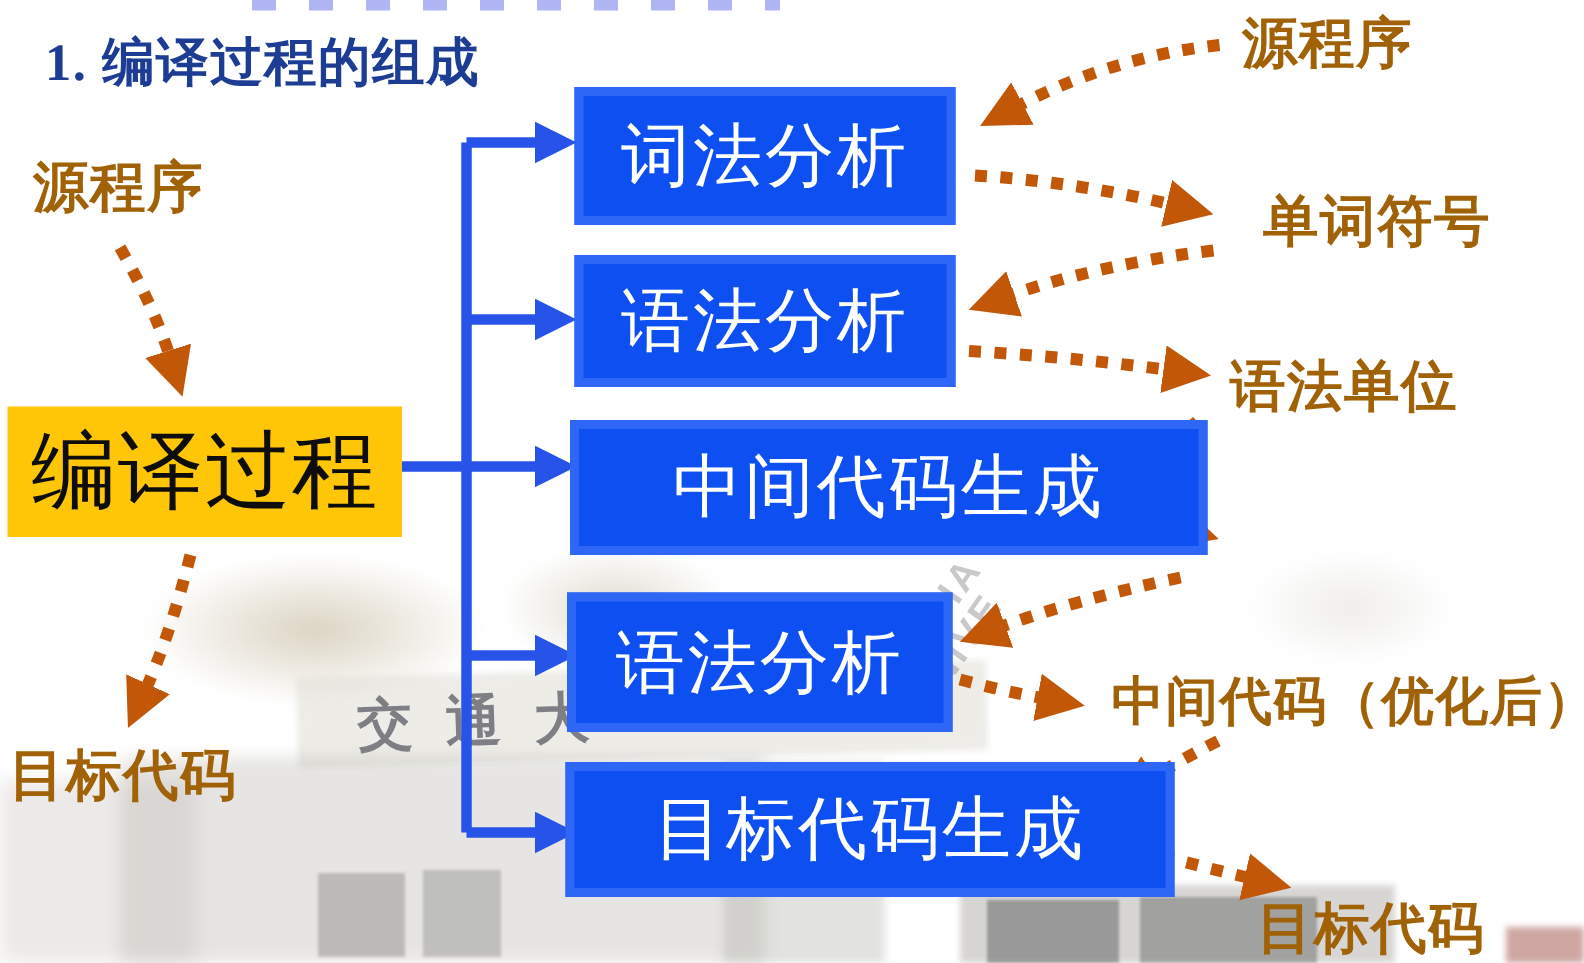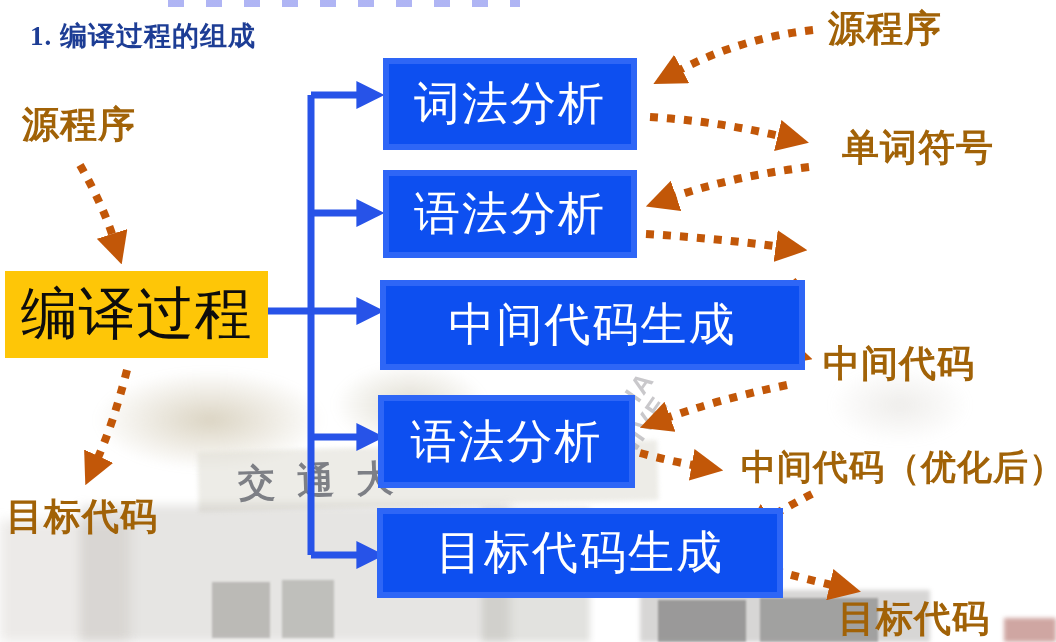--- a/index.html
+++ b/index.html
@@ -30,21 +30,21 @@
   .wm-corner{left:1004px;top:618px;width:52px;height:24px;background:rgba(148,58,48,.45);filter:blur(2px);}
   .wm-blot{left:0px;top:520px;width:130px;height:122px;background:rgba(178,173,162,.25);filter:blur(6px);}
   .wm-diag{color:rgba(148,146,152,.50);font-family:"Liberation Sans","DejaVu Sans",sans-serif;
     font-weight:700;font-size:26px;letter-spacing:2px;}
   .wm-diag1{left:612px;top:378px;transform:rotate(-55deg);}
   .wm-diag2{left:592px;top:420px;transform:rotate(-55deg);}
   
   .top-frag{position:absolute;left:168px;top:0;width:352px;height:7px;
     background:repeating-linear-gradient(90deg,rgba(110,120,235,.55) 0 16px,rgba(110,120,235,0) 16px 38px);}
   
-  .heading{position:absolute;left:30px;top:18px;font-size:27px;font-weight:700;
+  .heading{position:absolute;left:30px;top:18px;font-size:35px;font-weight:700;
     color:#1d3d95;letter-spacing:1px;white-space:nowrap;z-index:4;}
   .redlbl{position:absolute;color:#a16207;font-weight:700;font-size:37px;
     white-space:nowrap;z-index:4;letter-spacing:1px;}
   .lbl-src-left{left:22px;top:100px;}
   .lbl-tgt-left{left:6px;top:492px;}
   .lbl-a0{left:828px;top:4px;}
   .lbl-a1{left:842px;top:123px;}
   .lbl-a2{left:820px;top:233px;}
   .lbl-a3{left:823px;top:339px;}
   .lbl-a4{left:741px;top:444px;font-size:35px;}
@@ -128,17 +128,17 @@
   <div class="redlbl lbl-tgt-left">目标代码</div>
 
   <div class="stagebox s2">语法分析</div>
   <div class="stagebox s1">词法分析</div>
   <div class="stagebox s3">中间代码生成</div>
   <div class="stagebox s4">语法分析</div>
   <div class="stagebox s5">目标代码生成</div>
 
   <div class="redlbl lbl-a0">源程序</div>
   <div class="redlbl lbl-a1">单词符号</div>
-  <div class="redlbl lbl-a3">中间代码</div>
+  <div class="redlbl lbl-a2">语法单位</div>
   <div class="redlbl lbl-a4">中间代码（优化后）</div>
   <div class="redlbl lbl-a5">目标代码</div>
 
 </div>
 
 </body></html>

